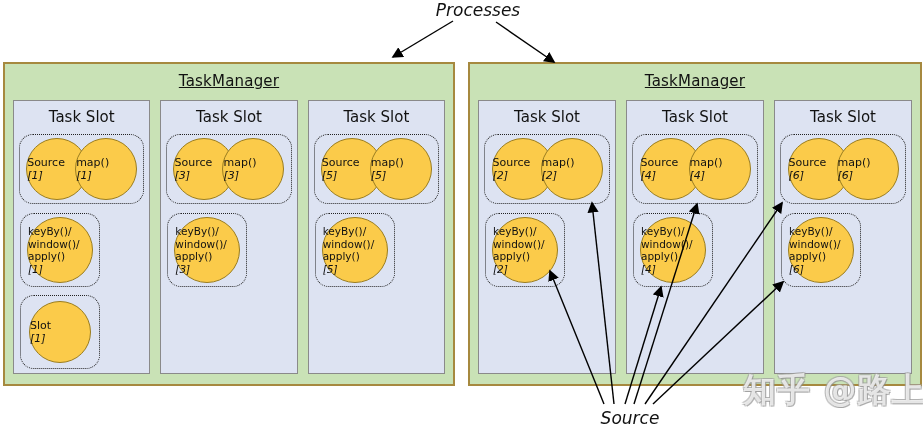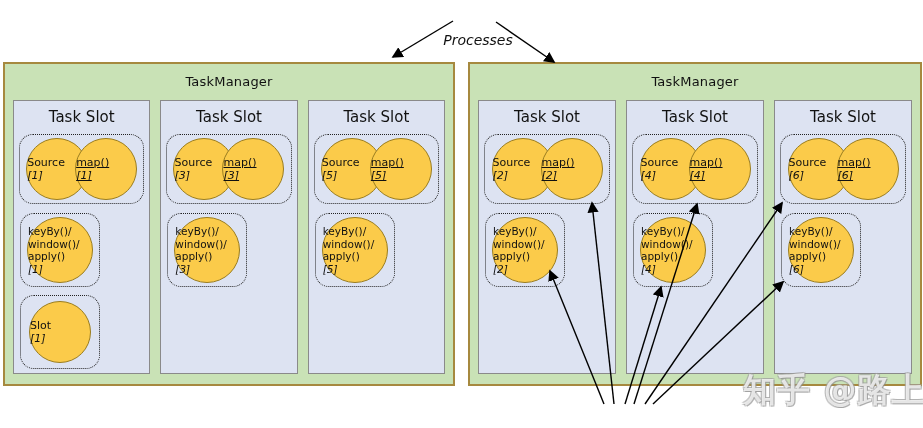--- a/index.html
+++ b/index.html
@@ -11,21 +11,21 @@
   .tm{
     position:absolute;box-sizing:border-box;
     background:var(--taskmanager-fill,#c9e2b6);
     border:2px solid var(--taskmanager-border,#a6893f);
     z-index:1;
   }
   .tm1{left:3px;top:62px;width:452px;height:324px;}
   .tm2{left:468px;top:62px;width:454px;height:324px;}
   .tm-title{
     height:34px;display:flex;align-items:center;justify-content:center;
-    font-size:13px;letter-spacing:.2px;
+    font-size:15px;letter-spacing:.2px;text-decoration:underline;
   }
   .slots{display:flex;gap:10px;padding:2px 8px 0 8px;height:276px;box-sizing:border-box;}
   .slot{
     flex:1;box-sizing:border-box;
     background:var(--slot-fill,#dde3f2);
     border:1px solid var(--slot-border,#8a8a8a);
   }
   .slot-title{
     height:26px;display:flex;align-items:center;justify-content:center;
     font-size:15px;padding-top:3px;
@@ -40,29 +40,29 @@
   .sinkbox{margin-top:8px;}
   
   .circle{
     box-sizing:border-box;border-radius:50%;
     background:var(--circle-fill,#fbcb4a);
     border:1.5px solid var(--circle-border,#9a7d20);
     display:flex;flex-direction:column;align-items:flex-start;justify-content:center;
     text-align:center;font-size:11px;line-height:13px;
   }
   .c-src{width:62px;height:62px;margin-right:-13px;z-index:1;}
-  .c-map{width:62px;height:62px;z-index:2;position:relative;text-decoration:underline;}
+  .c-map{width:62px;height:62px;z-index:2;position:relative;}
   .c-key{width:66px;height:66px;font-size:10.5px;line-height:12.5px;}
   .c-sink{width:62px;height:62px;}
   .op{display:block;}
   .idx{display:block;font-style:italic;}
   
   .anno{
-    position:absolute;z-index:6;font-style:italic;font-size:14px;
-    text-align:center;white-space:nowrap;margin-top:32px;
+    position:absolute;z-index:6;font-style:italic;font-size:17px;
+    text-align:center;white-space:nowrap;
   }
   .processes{left:408px;top:0px;width:140px;}
   .threads{left:560px;top:408px;width:140px;}
   
   .overlay{position:absolute;left:0;top:0;z-index:5;pointer-events:none;}
   .overlay line{stroke:var(--arrow,#000);stroke-width:1.4;}
   
   .watermark{
     position:absolute;left:743px;top:368px;z-index:7;
     font-size:33px;font-weight:bold;letter-spacing:1px;white-space:nowrap;

